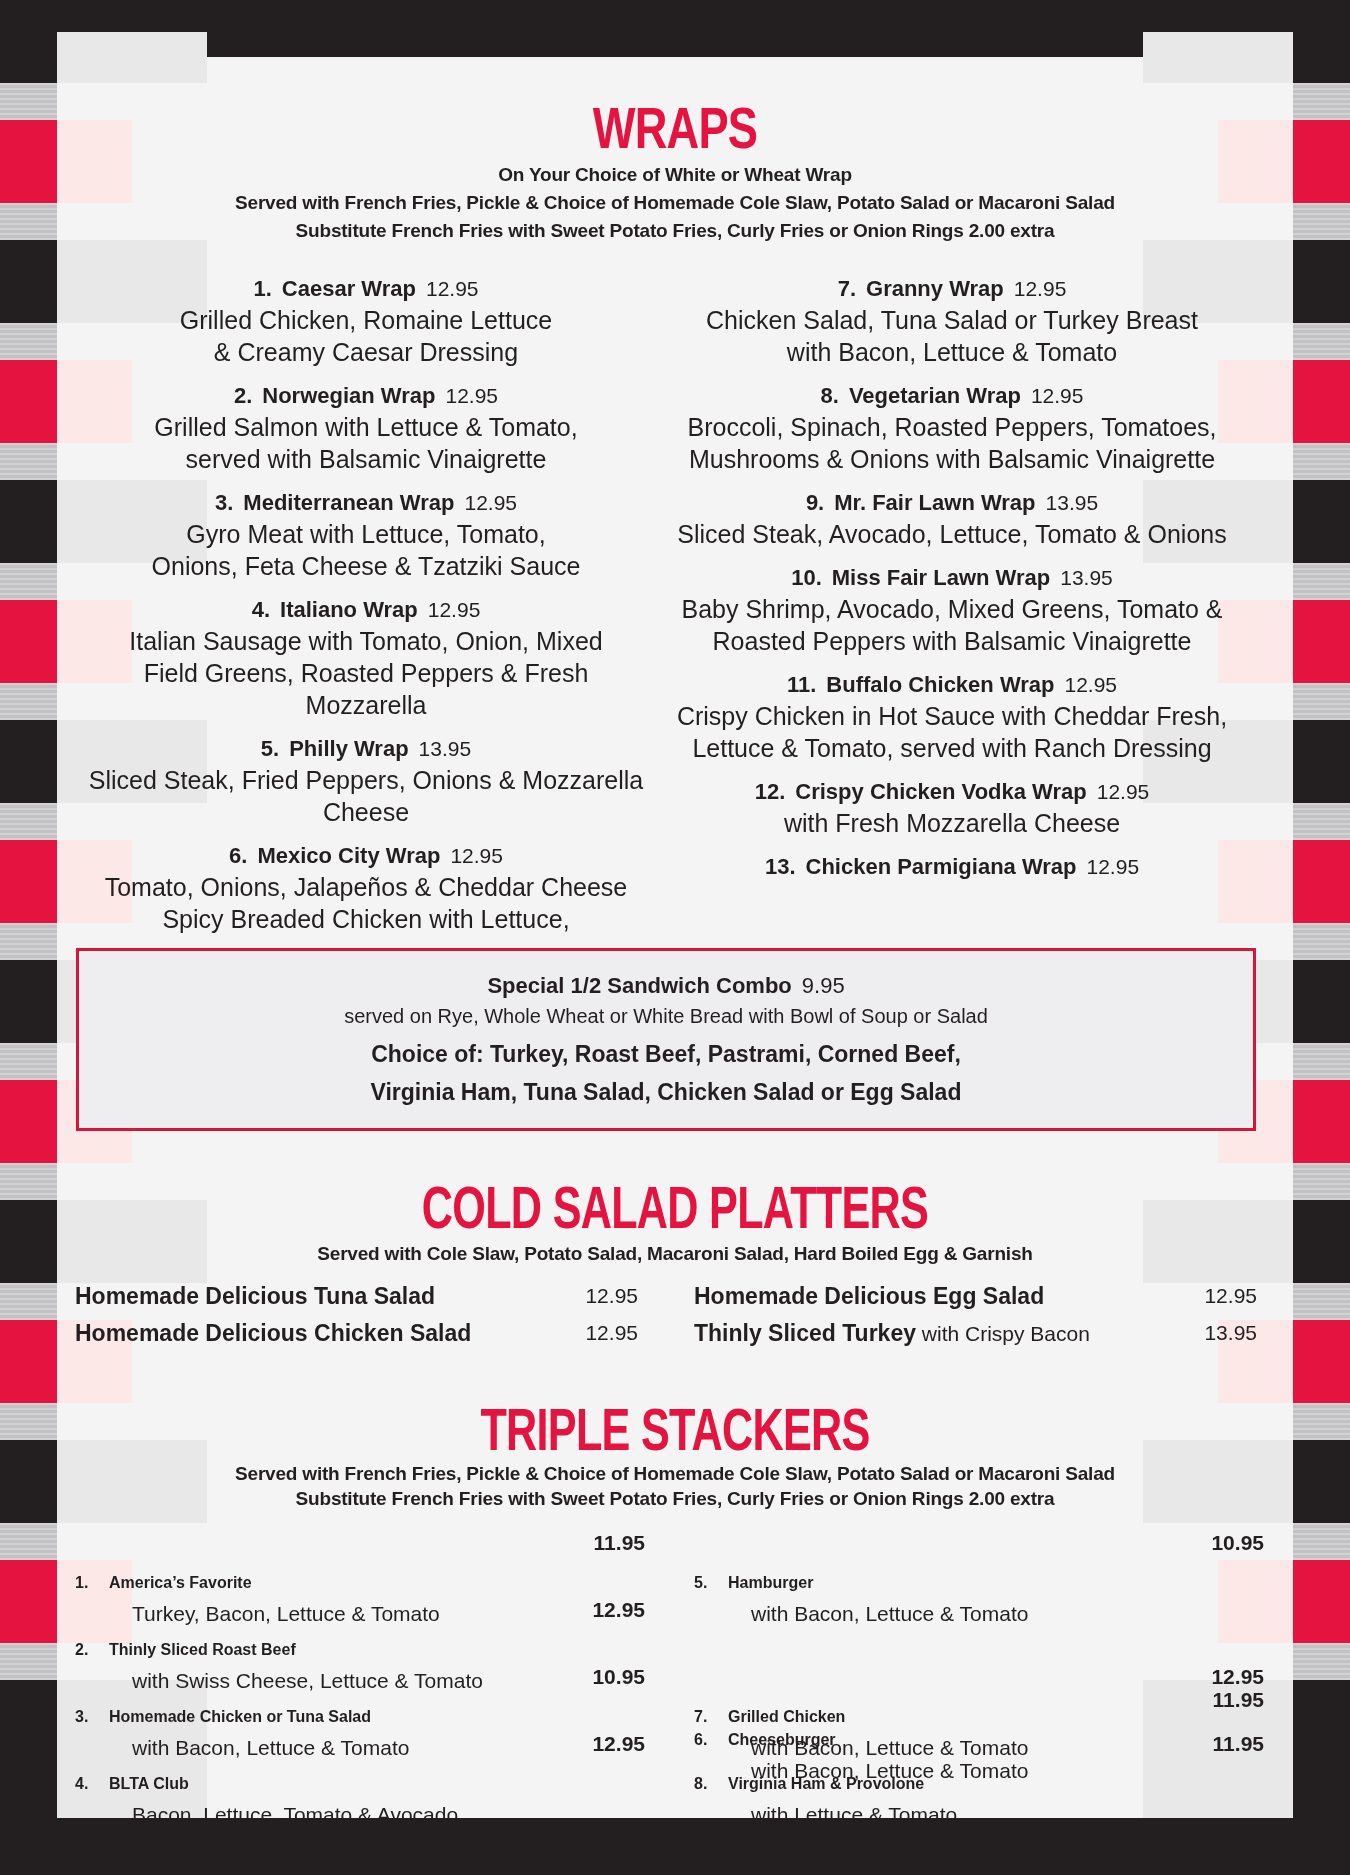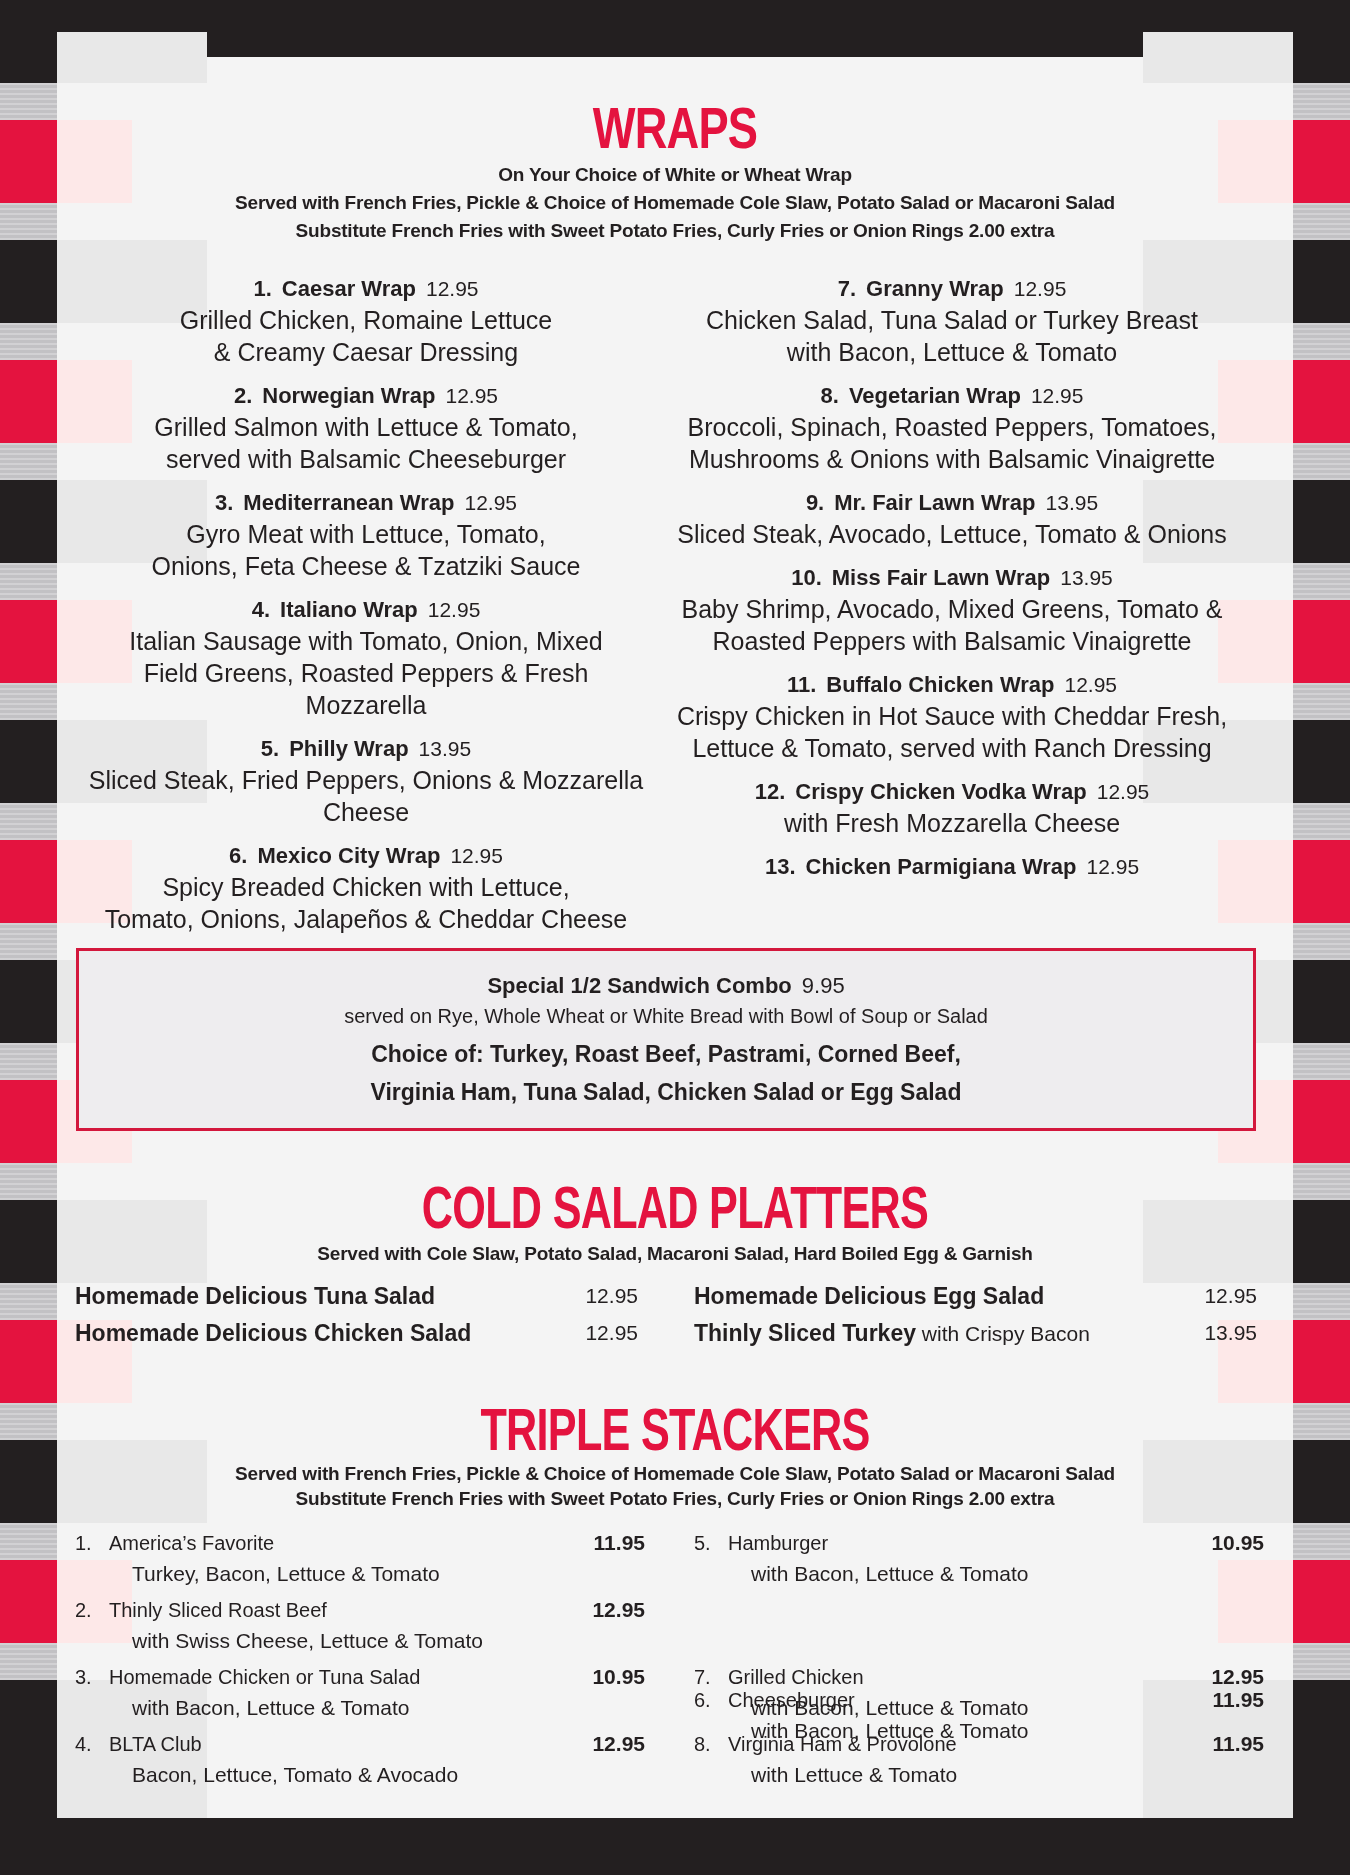--- a/index.html
+++ b/index.html
@@ -53,21 +53,21 @@
   .combo-title { margin-top: 20px; font-size: 22px; font-weight: bold; line-height: 30px; }
   .combo-title .price { font-weight: normal; margin-left: 10px; }
   .combo-sub { font-size: 20px; line-height: 30px; }
   .combo-choice { margin-top: 4px; font-size: 23px; font-weight: bold; line-height: 38px; }
 
   .salad-row { position: absolute; font-size: 23px; font-weight: bold; line-height: 38px; }
   .salad-price { position: absolute; font-size: 21px; line-height: 38px; text-align: right; width: 80px; }
   .salad-row .extra { font-weight: normal; font-size: 21px; }
 
   .stack-item { position: absolute; width: 570px; height: 67px; }
-  .stack-head { font-size: 20px; font-weight: normal; line-height: 30px; white-space: nowrap; }
+  .stack-head { font-size: 16px; font-weight: bold; line-height: 30px; white-space: nowrap; margin-top: 40px; }
   .stack-head .num { display: inline-block; width: 34px; }
   .stack-price { position: absolute; right: 0; top: 0; font-size: 21px; font-weight: bold; line-height: 30px; }
   .stack-desc { padding-left: 57px; font-size: 21px; line-height: 32px; white-space: nowrap; }
 </style>
 </head>
 <body>
 
 <div>
   <div class="band black" style="top:0;height:150px"></div>
   <div class="band gray" style="top:150px;height:65px"></div>
@@ -160,40 +160,40 @@
 
   <div class="wrap-col" style="left:86px">
     <div class="wrap-item">
       <div class="wrap-head"><span class="num">1.</span><span>Caesar Wrap</span><span class="price">12.95</span></div>
       <div class="wrap-desc">Grilled Chicken, Romaine Lettuce</div>
       <div class="wrap-desc">&amp; Creamy Caesar Dressing</div>
     </div>
     <div class="wrap-item">
       <div class="wrap-head"><span class="num">2.</span><span>Norwegian Wrap</span><span class="price">12.95</span></div>
       <div class="wrap-desc">Grilled Salmon with Lettuce &amp; Tomato,</div>
-      <div class="wrap-desc">served with Balsamic Cheeseburger</div>
+      <div class="wrap-desc">served with Balsamic Vinaigrette</div>
     </div>
     <div class="wrap-item">
       <div class="wrap-head"><span class="num">3.</span><span>Mediterranean Wrap</span><span class="price">12.95</span></div>
       <div class="wrap-desc">Gyro Meat with Lettuce, Tomato,</div>
       <div class="wrap-desc">Onions,  Feta Cheese &amp; Tzatziki Sauce</div>
     </div>
     <div class="wrap-item">
       <div class="wrap-head"><span class="num">4.</span><span>Italiano Wrap</span><span class="price">12.95</span></div>
       <div class="wrap-desc">Italian Sausage with Tomato, Onion, Mixed</div>
       <div class="wrap-desc">Field Greens, Roasted Peppers &amp; Fresh Mozzarella</div>
     </div>
     <div class="wrap-item">
       <div class="wrap-head"><span class="num">5.</span><span>Philly Wrap</span><span class="price">13.95</span></div>
       <div class="wrap-desc">Sliced Steak, Fried Peppers, Onions &amp; Mozzarella Cheese</div>
     </div>
     <div class="wrap-item">
       <div class="wrap-head"><span class="num">6.</span><span>Mexico City Wrap</span><span class="price">12.95</span></div>
+      <div class="wrap-desc">Tomato, Onions, Jalapeños &amp; Cheddar Cheese</div>
       <div class="wrap-desc">Spicy Breaded Chicken with Lettuce,</div>
-      <div class="wrap-desc">Tomato, Onions, Jalapeños &amp; Cheddar Cheese</div>
     </div>
   </div>
 
   <div class="wrap-col" style="left:672px">
     <div class="wrap-item">
       <div class="wrap-head"><span class="num">7.</span><span>Granny Wrap</span><span class="price">12.95</span></div>
       <div class="wrap-desc">Chicken Salad, Tuna Salad or Turkey Breast</div>
       <div class="wrap-desc">with Bacon, Lettuce &amp; Tomato</div>
     </div>
     <div class="wrap-item">

